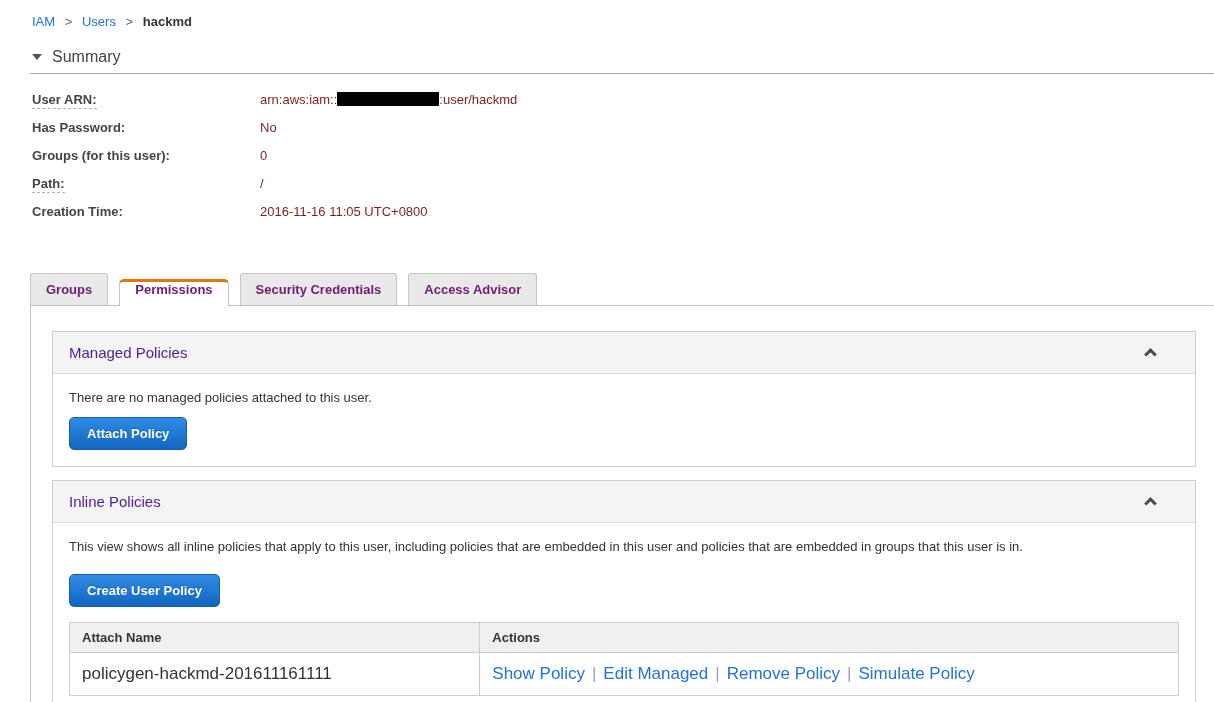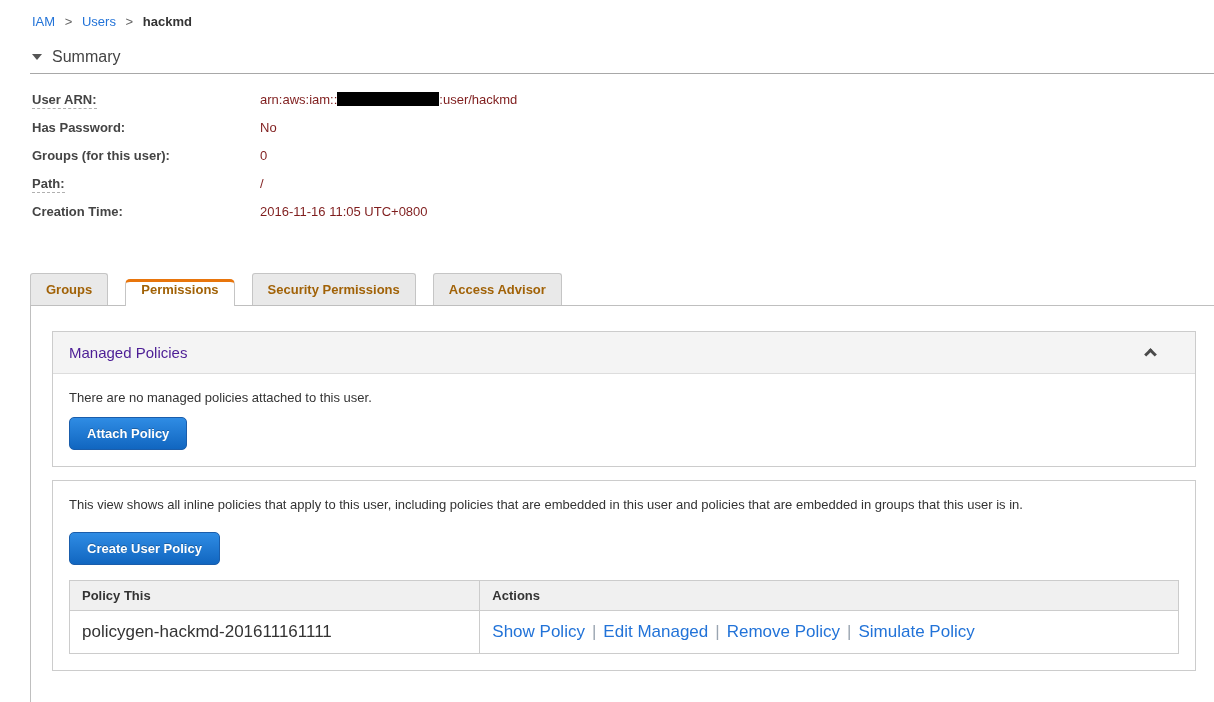--- a/index.html
+++ b/index.html
@@ -34,21 +34,21 @@
   .field-row { display: flex; margin-bottom: 9px; line-height: 19px; align-items: center; }
   .field-label { width: 228px; font-weight: bold; color: #444; }
   .field-label .dashed { border-bottom: 1px dashed #b0b0b0; padding-bottom: 1px; cursor: help; }
   .field-value { color: #7f1d1d; }
   .redacted { display: inline-block; width: 102px; height: 14px; background: #000; vertical-align: -2px; }
 
   
   .tabbar { margin: 52px 0 0 30px; display: flex; align-items: flex-end; position: relative; z-index: 2; }
   .tab {
     background: #e9e9e9; border: 1px solid #c5c5c5; border-bottom: none;
-    padding: 8px 15px; margin-right: 17px; font-weight: bold; color: #a16207;
+    padding: 8px 15px; margin-right: 11px; font-weight: bold; color: #701a75;
     border-radius: 3px 3px 0 0; cursor: pointer; white-space: nowrap;
   }
   .tab.active {
     background: #fff; border-top: 3px solid #e8750c; border-radius: 5px 5px 0 0;
     padding-top: 0; padding-bottom: 9px; margin-bottom: -1px; cursor: default;
   }
 
   
   .panel {
     margin-left: 30px;
@@ -135,46 +135,50 @@
   </div>
   <div class="field-row">
     <div class="field-label">Creation Time:</div>
     <div class="field-value">2016-11-16 11:05 UTC+0800</div>
   </div>
 </div>
 
 <div class="tabbar">
   <div class="tab">Groups</div>
   <div class="tab active">Permissions</div>
-  <div class="tab">Security Permissions</div>
+  <div class="tab">Security Credentials</div>
   <div class="tab">Access Advisor</div>
 </div>
 
 <div class="panel">
 
   <div class="section-box">
     <div class="section-head">
       <span>Managed Policies</span>
       <span class="chevron-up"></span>
     </div>
     <div class="section-body">
       <div class="desc-text">There are no managed policies attached to this user.</div>
       <button class="btn-primary btn-managed">Attach Policy</button>
     </div>
   </div>
 
   <div class="section-box">
+    <div class="section-head">
+      <span>Inline Policies</span>
+      <span class="chevron-up"></span>
+    </div>
     <div class="section-body">
       <div class="desc-text">This view shows all inline policies that apply to this user, including policies that are embedded in this user and policies that are embedded in groups that this user is in.</div>
       <button class="btn-primary btn-inline">Create User Policy</button>
 
       <table class="policy-table">
         <thead>
           <tr>
-            <th class="col-name">Policy This</th>
+            <th class="col-name">Attach Name</th>
             <th>Actions</th>
           </tr>
         </thead>
         <tbody>
           <tr>
             <td>policygen-hackmd-201611161111</td>
             <td class="actions-cell">
               <a>Show Policy</a><span class="pipe">|</span><a>Edit Managed</a><span class="pipe">|</span><a>Remove Policy</a><span class="pipe">|</span><a>Simulate Policy</a>
             </td>
           </tr>

